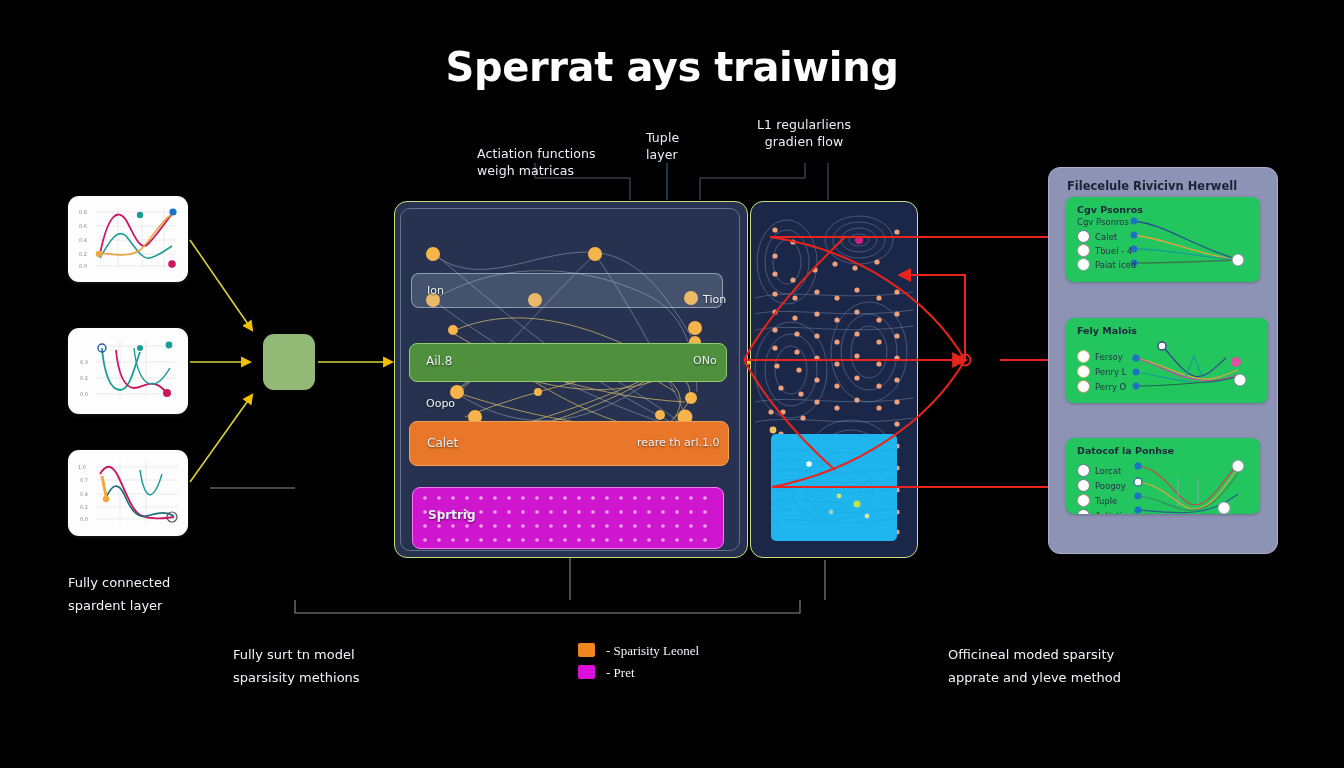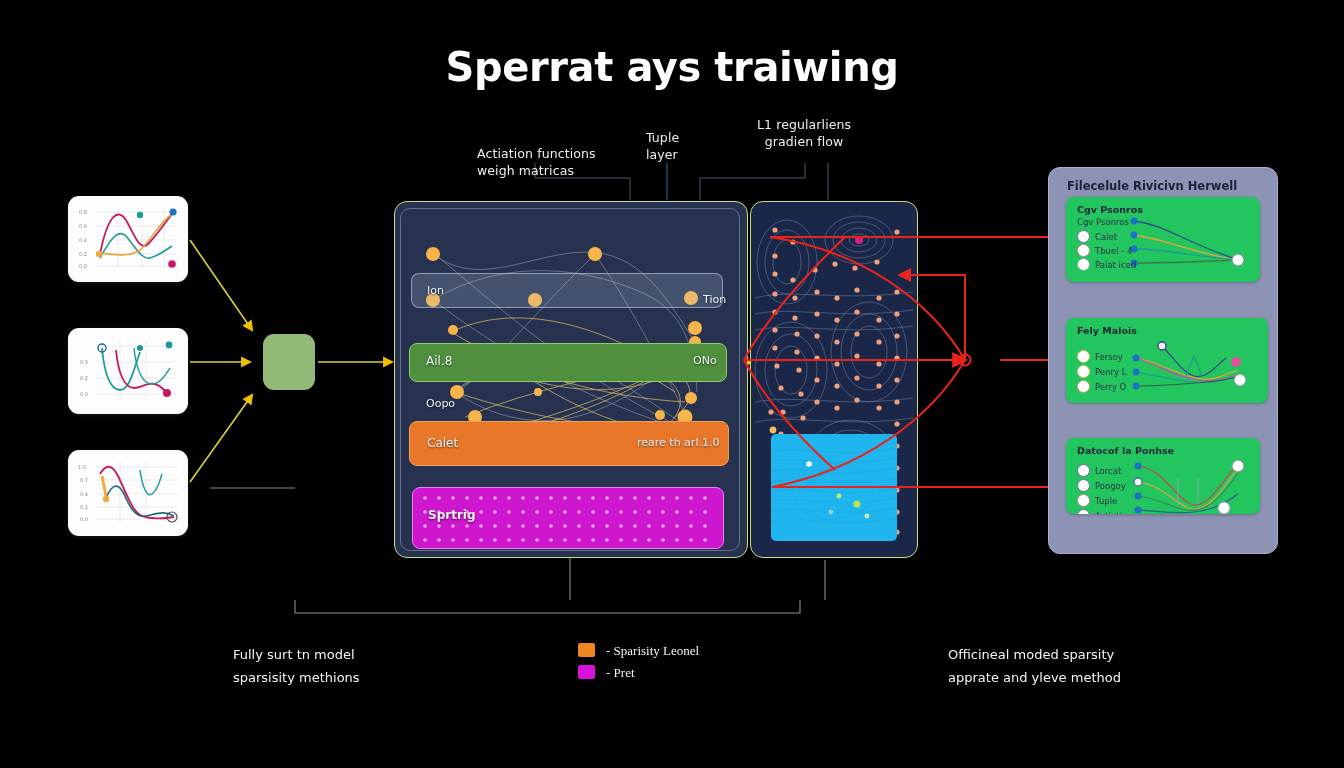--- a/index.html
+++ b/index.html
@@ -602,20 +602,24 @@
         <span class="rbullet" style="border-color:#c08898;"></span>
         <span class="rlabel">Tuple</span>
       </div>
       <div class="rrow" style="top:71px;">
         <span class="rbullet"></span>
         <span class="rlabel">Actiation</span>
       </div>
     </div>
   </div>
 
+  <div class="abs caption" style="left:68px;top:571px;">
+    <div>Fully connected</div>
+    <div>spardent layer</div>
+  </div>
 
   <div class="abs caption" style="left:948px;top:643px;">
     <div>Officineal moded sparsity</div>
     <div>apprate and yleve method</div>
   </div>
 
   <div class="abs caption" style="left:233px;top:643px;">
     <div>Fully surt tn model</div>
     <div>sparsisity methions</div>
   </div>

